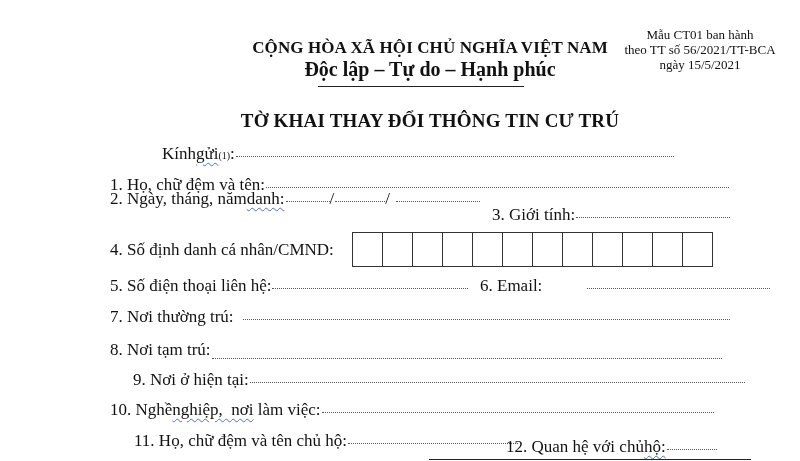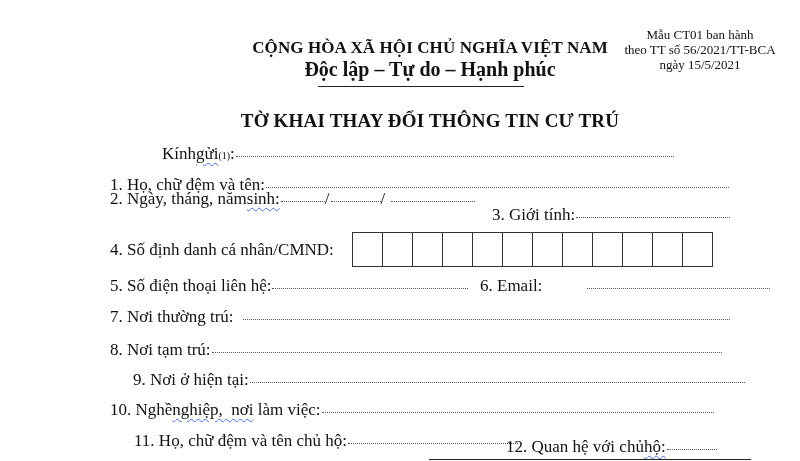--- a/index.html
+++ b/index.html
@@ -50,21 +50,21 @@
   <span class="dots" style="width:438px;"></span>
 </div>
 
 <div class="abs row" style="left:110px; top:174px;">
   <span>1. Họ, chữ đệm và tên:</span>
   <span class="dots" style="width:463px;"></span>
 </div>
 
 <div class="abs row" style="left:110px; top:188px;text-align:right;">
   <span>2. Ngày, tháng, năm </span>
-  <span class="squiggle">sinh:</span>
+  <span class="squiggle">danh:</span>
   <span class="dots" style="width:44px;"></span>
   <span>/</span>
   <span class="dots" style="width:50px;"></span>
   <span>/</span>
   <span class="dots" style="width:84px; margin-left:6px;"></span>
 </div>
 <div class="abs row" style="left:492px; top:204px;">
   <span>3. Giới tính:</span>
   <span class="dots" style="width:154px;"></span>
 </div>
@@ -94,21 +94,21 @@
 <div class="abs row" style="left:480px; top:275px;gap:44px;">
   <span>6. Email:</span>
   <span class="dots" style="width:183px;"></span>
 </div>
 
 <div class="abs row" style="left:110px; top:306px;gap:8px;">
   <span>7. Nơi thường trú:</span>
   <span class="dots" style="width:487px;"></span>
 </div>
 
-<div class="abs row" style="left:110px; top:339px;">
+<div class="abs row" style="left:110px; top:339px;align-items:flex-end;">
   <span>8. Nơi tạm trú:</span>
   <span class="dots" style="width:510px;"></span>
 </div>
 
 <div class="abs row" style="left:110px; top:369px;margin-left:23px;">
   <span>9. Nơi ở hiện tại:</span>
   <span class="dots" style="width:495px;"></span>
 </div>
 
 <div class="abs row" style="left:110px; top:399px;">

